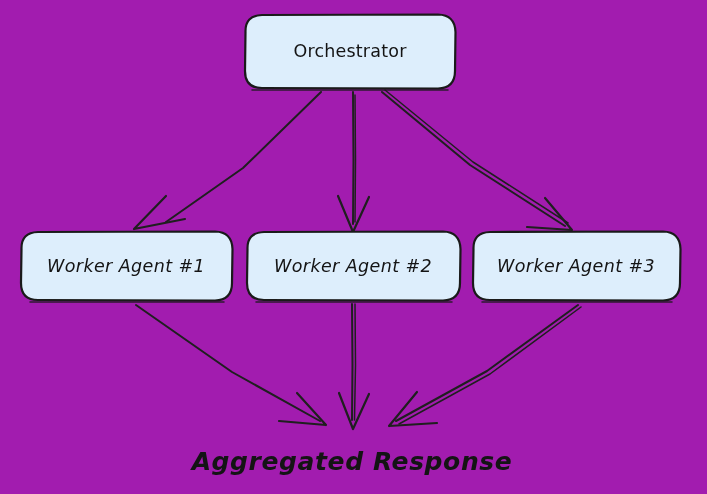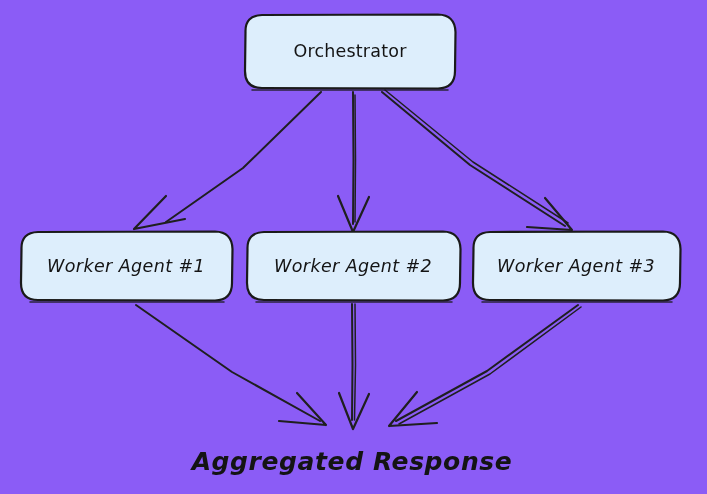--- a/index.html
+++ b/index.html
@@ -11,21 +11,21 @@
   body {
     width: 707px;
     height: 494px;
     overflow: hidden;
     font-family: "DejaVu Sans", sans-serif;
   }
   #diagram-root {
     position: relative;
     width: 707px;
     height: 494px;
-    background: #8b5cf6;
+    background: #a21caf;
   }
   svg#diagram-canvas {
     position: absolute;
     top: 0;
     left: 0;
     width: 707px;
     height: 494px;
     display: block;
   }
   .node-shape {

